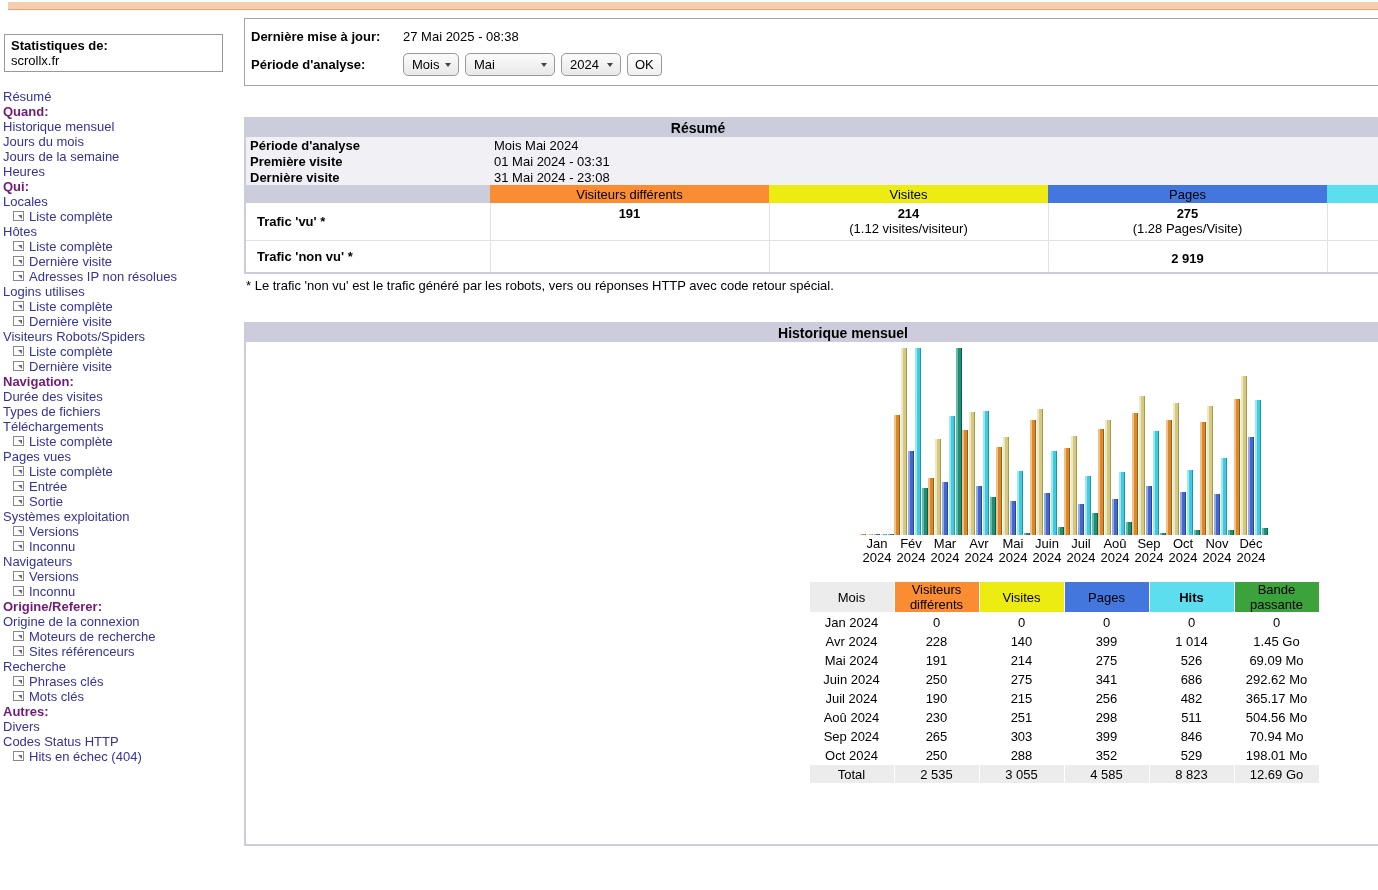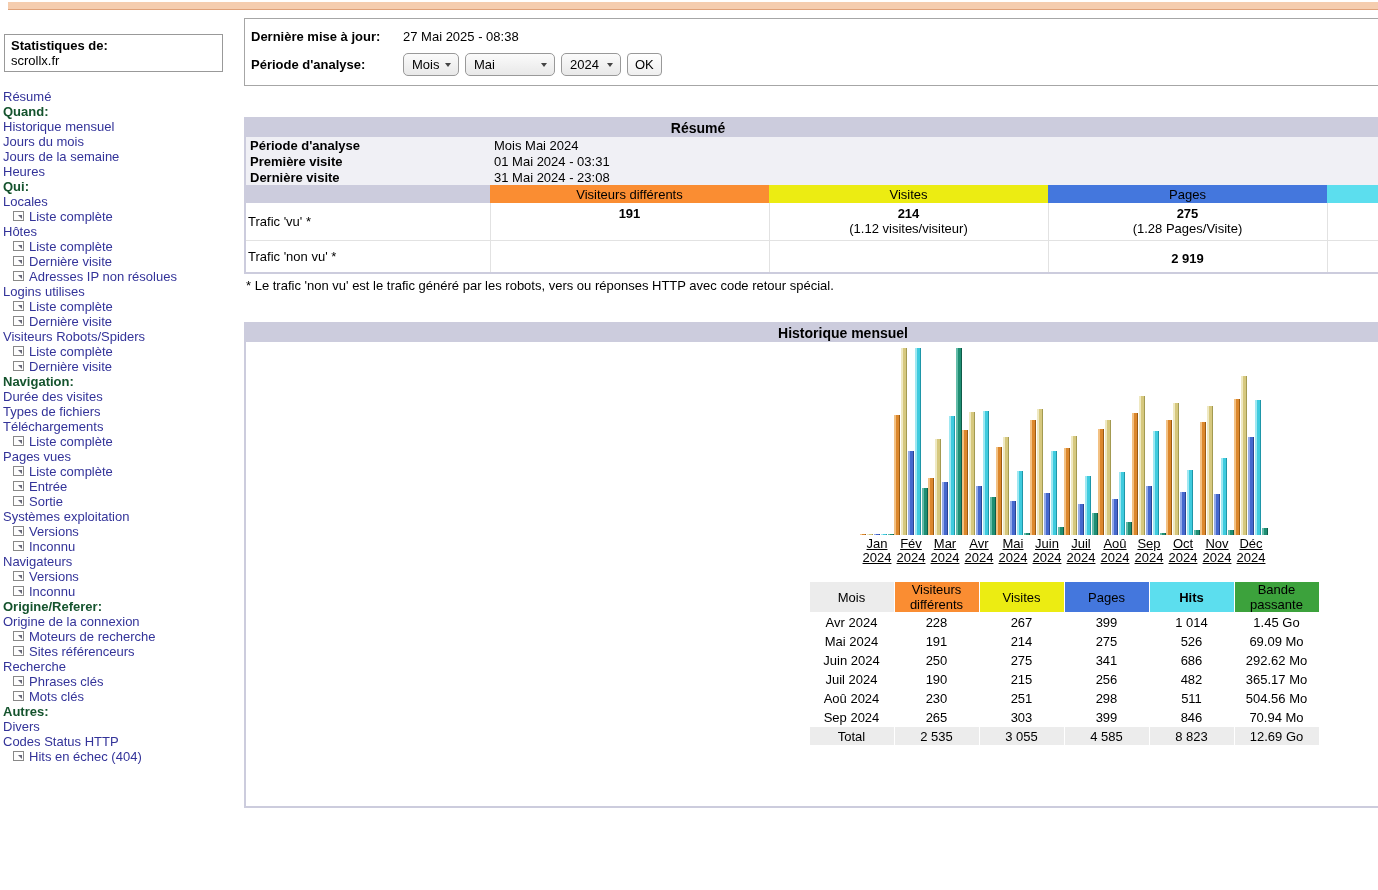--- a/index.html
+++ b/index.html
@@ -6,21 +6,21 @@
     font-family:"Liberation Sans",sans-serif;font-size:13px;color:#000;}
   
   .topbar{position:absolute;left:8px;right:0;top:2px;height:7px;background:#F5CDAF;border-bottom:1px solid #DFA27A;}
   
   .sidebar{position:absolute;left:0;top:0;width:250px;margin-top:16px;}
   .statsbox{margin:18px 0 0 4px;width:205px;border:1px solid #999;padding:3px 6px;line-height:15px;background:#fff;}
   .statsbox .b{font-weight:bold;}
   .menu{margin:17px 0 0 3px;line-height:15px;}
   .menu .line{white-space:nowrap;}
   .menu a{color:#333399;text-decoration:none;cursor:pointer;}
-  .menu .hdr{font-weight:bold;color:#14532d;}
+  .menu .hdr{font-weight:bold;color:#701a75;}
   .menu .sub{padding-left:10px;}
   .subicon{display:inline-block;width:9px;height:8px;border:1px solid #888;background:#FDFDFD;margin-right:5px;position:relative;vertical-align:baseline;}
   .subicon::after{content:"";position:absolute;right:1px;bottom:1px;border-left:4px solid transparent;border-top:4px solid #667;width:0;height:0;}
   
   .main{position:absolute;left:244px;top:0;width:1640px;}
   .hbox{margin-top:18px;border:1px solid #A6A6A6;padding:8px 0 9px 6px;background:#fff;}
   .hrow{margin:2px 0 0 0;display:flex;align-items:center;}
   .hrow + .hrow{margin-top:9px;}
   .hlabel{display:inline-block;width:152px;font-weight:bold;}
   .selwrap{position:relative;display:inline-block;margin-right:6px;}
@@ -36,33 +36,33 @@
   .titlebar span{position:absolute;top:1px;transform:translateX(-50%);font-weight:bold;font-size:14px;}
   
   .stable{table-layout:fixed;border-collapse:collapse;width:1360px;}
   .stable td{font-size:13px;padding:0;}
   .inforow td{background:#F0F0F5;height:16px;}
   .inforow .lab{font-weight:bold;padding-left:4px;}
   .inforow .val{padding-left:4px;}
   .chead td{height:18px;text-align:center;}
   .chead .corner{background:#CCCCDD;}
   .vurow td{height:37px;vertical-align:top;text-align:center;border-bottom:1px solid #E2E2E2;}
-  .vurow td.lab, .nvurow td.lab{text-align:left;vertical-align:middle;padding-left:2px;font-weight:normal;}
+  .vurow td.lab, .nvurow td.lab{text-align:left;vertical-align:middle;padding-left:11px;font-weight:bold;}
   .vurow td + td, .nvurow td + td{border-left:1px solid #E2E2E2;}
   .nvurow td{height:31px;vertical-align:middle;text-align:center;}
   .num{font-weight:bold;padding-top:3px;}
   .subnum{font-weight:normal;}
   .footnote{margin:4px 0 0 2px;font-size:13px;}
   
   .histbox{margin-top:29px;padding-bottom:60px;}
   .chart{width:408px;margin:6px auto 0;}
   .bars{display:flex;align-items:flex-end;height:187px;}
   .mgroup{width:34px;display:flex;justify-content:center;align-items:flex-end;gap:1px;}
   .bar{width:6px;box-sizing:border-box;display:inline-block;}
-  .xlabels{display:flex;margin-top:2px;text-decoration:underline;}
+  .xlabels{display:flex;margin-top:2px;}
   .xl{width:34px;text-align:center;font-size:13px;line-height:14px;}
   
   .mtable{border-collapse:separate;border-spacing:1px;margin:16px auto 0;}
   .mtable th,.mtable td{width:80px;height:18px;text-align:center;font-weight:normal;font-size:13px;padding:0 2px;line-height:15px;}
   .mtable th.gray, .mtable tr.total td{background:#ECECEC;}
 </style>
 </head>
 <body>
 
 <div class="topbar"></div>
@@ -310,23 +310,31 @@
             <th class="gray" style="background: rgb(236, 236, 236);">Mois</th>
             <th style="background: rgb(250, 141, 50);">Visiteurs différents</th>
             <th style="background: rgb(236, 236, 18);">Visites</th>
             <th style="background: rgb(68, 119, 221);">Pages</th>
             <th style="background: rgb(92, 222, 238); font-weight: bold;">Hits</th>
             <th style="background: rgb(60, 162, 60);">Bande passante</th>
           </tr>
         </thead>
       <tbody>
           <tr>
+            <td>Jan 2024</td>
+            <td>0</td>
+            <td>0</td>
+            <td>0</td>
+            <td>0</td>
+            <td>0</td>
+          </tr>
+          <tr>
             <td>Avr 2024</td>
             <td>228</td>
-            <td>267</td>
+            <td>140</td>
             <td>399</td>
             <td>1 014</td>
             <td>1.45 Go</td>
           </tr>
           <tr>
             <td>Mai 2024</td>
             <td>191</td>
             <td>214</td>
             <td>275</td>
             <td>526</td>
@@ -356,20 +364,28 @@
             <td>511</td>
             <td>504.56 Mo</td>
           </tr>
           <tr>
             <td>Sep 2024</td>
             <td>265</td>
             <td>303</td>
             <td>399</td>
             <td>846</td>
             <td>70.94 Mo</td>
+          </tr>
+          <tr>
+            <td>Oct 2024</td>
+            <td>250</td>
+            <td>288</td>
+            <td>352</td>
+            <td>529</td>
+            <td>198.01 Mo</td>
           </tr>
           <tr class="total">
             <td>Total</td>
             <td>2 535</td>
             <td>3 055</td>
             <td>4 585</td>
             <td>8 823</td>
             <td>12.69 Go</td>
           </tr>
         </tbody>

